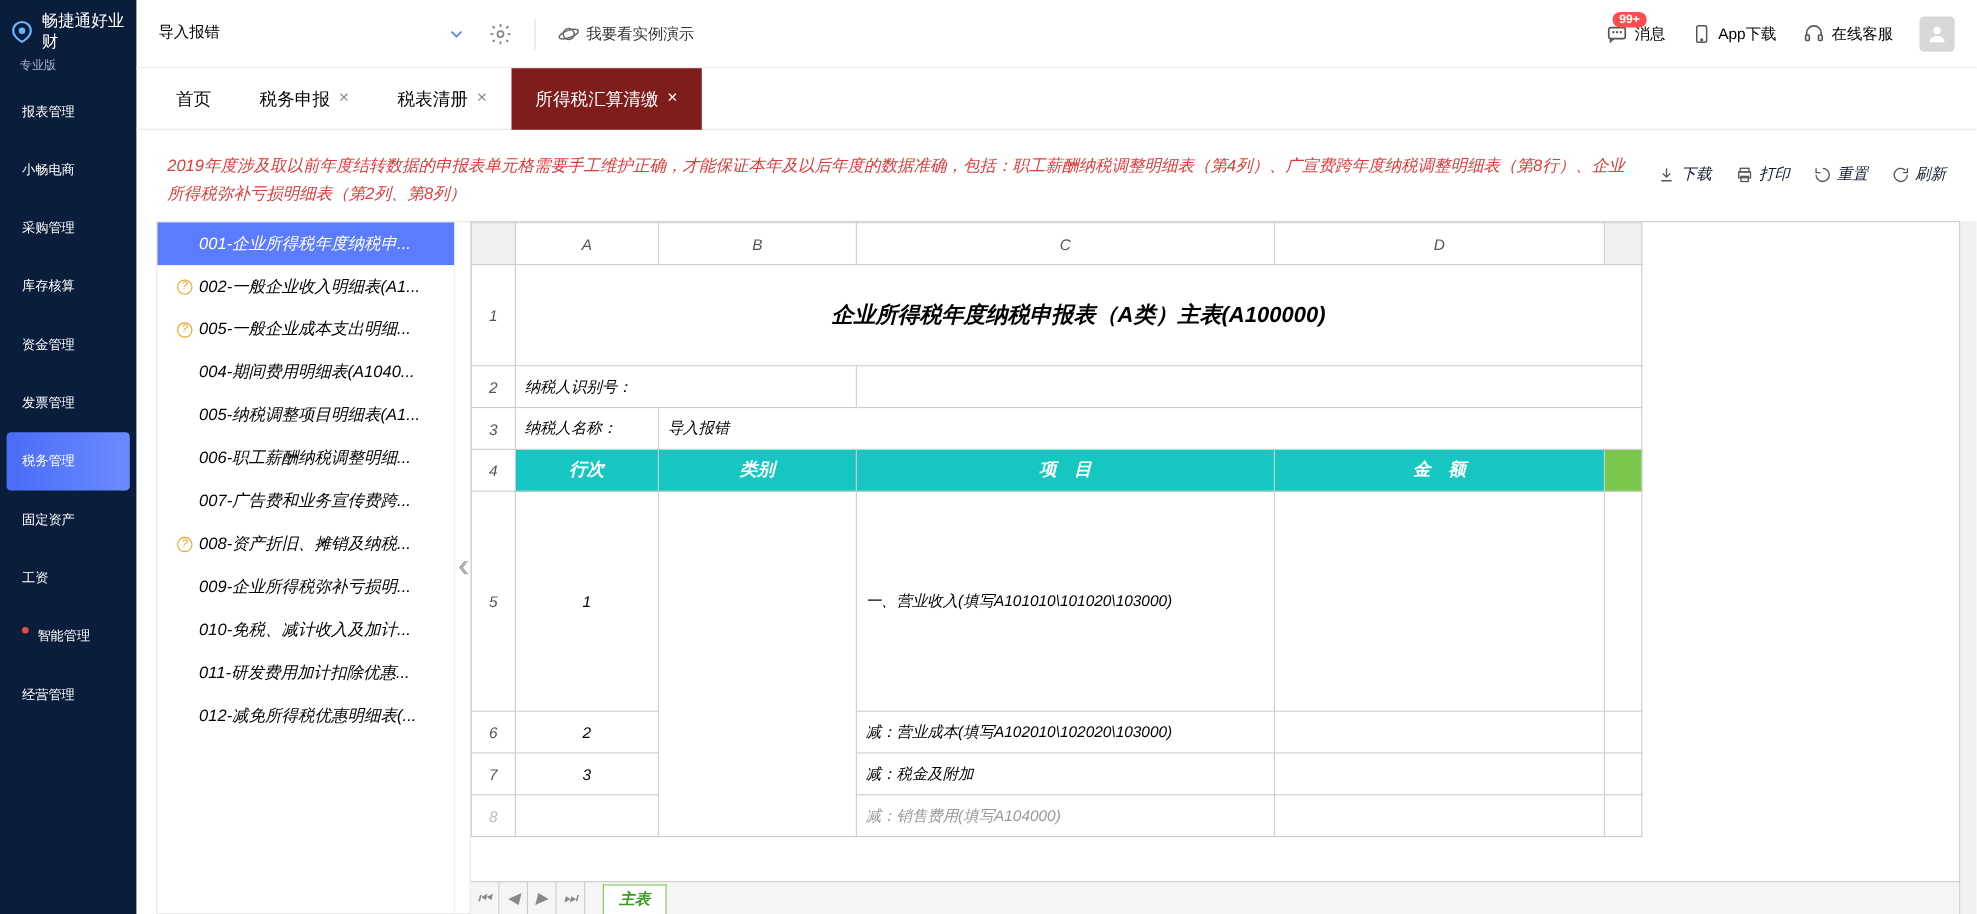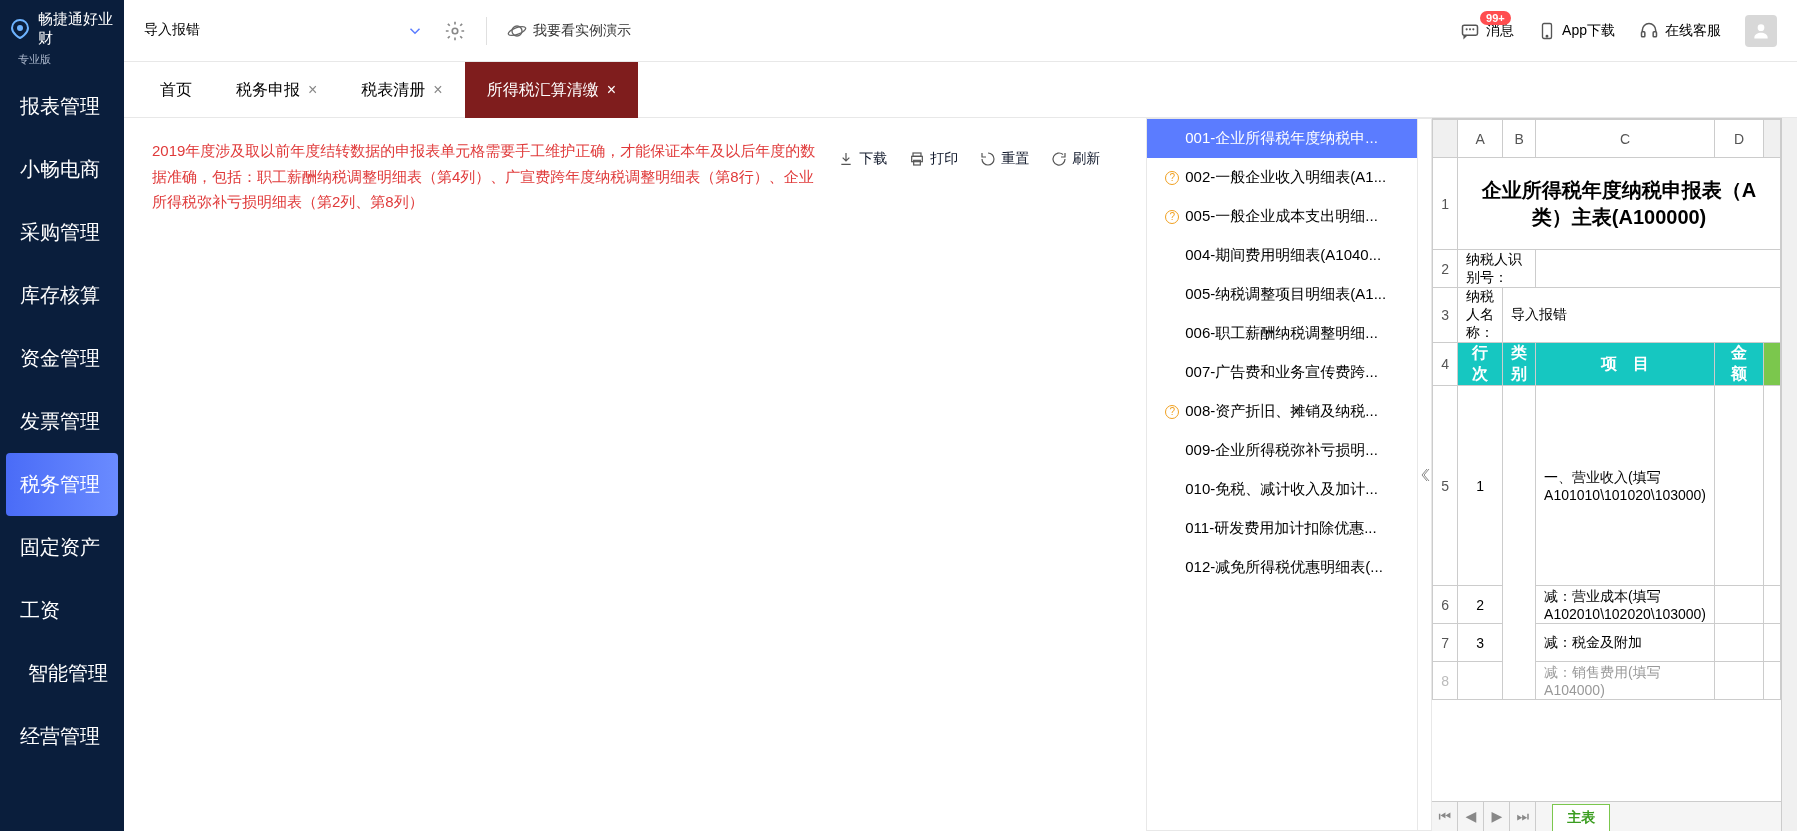--- a/index.html
+++ b/index.html
@@ -7,49 +7,49 @@
 
 .app { display: flex; height: 831px; width: 1797px; }
 
 
 .sidebar { width: 124px; background: #0a1e3c; color: #fff; display: flex; flex-direction: column; }
 .logo-area { padding: 10px 8px 4px; display: flex; align-items: center; gap: 6px; }
 .logo-icon { width: 24px; height: 24px; display: flex; align-items: center; justify-content: center; }
 .logo-text { font-size: 15px; font-weight: 500; }
 .edition { font-size: 11px; color: #a8b4c8; padding: 0 0 8px 18px; }
 .nav { flex: 1; overflow-y: auto; }
-.nav-item { padding: 18px 20px; font-size: 20px; cursor: pointer; display: flex; align-items: flex-start; white-space: nowrap; overflow: hidden; text-overflow: ellipsis; }
+.nav-item { padding: 18px 20px; font-size: 12px; cursor: pointer; display: flex; align-items: flex-start; white-space: nowrap; overflow: hidden; text-overflow: ellipsis; }
 .nav-item.truncated { color: #fff; }
 .nav-item.active { background: linear-gradient(90deg, #4a6cf7, #6a8bff); border-radius: 4px; margin: 0 6px; padding: 18px 14px; }
 .nav-item .dot { width: 6px; height: 6px; background: #e74c3c; border-radius: 50%; margin-right: 8px; }
 
 
 .main { flex: 1; display: flex; flex-direction: column; min-width: 0; }
 
 
 .topbar { height: 62px; border-bottom: 1px solid #e8e8e8; display: flex; align-items: center; padding: 0 20px; gap: 20px; }
 .dropdown-label { min-width: 280px; display: flex; align-items: center; justify-content: space-between; }
 .chev-down { color: #5b7cff; }
 .topbar .gear { color: #888; font-size: 20px; }
 .topbar .divider { width: 1px; height: 28px; background: #e0e0e0; }
 .topbar .demo { display: flex; align-items: center; gap: 6px; color: #333; }
 .topbar-right { margin-left: auto; display: flex; align-items: center; gap: 24px; }
 .tb-item { display: flex; align-items: center; gap: 6px; cursor: pointer; position: relative; }
-.badge { position: absolute; top: -10px; left: 20px; background: #ff4d4f; color: #fff; border-radius: 10px; padding: 1px 6px; font-size: 11px; font-weight: bold; }
+.badge { position: absolute; top: -10px; left: 6px; background: #ff4d4f; color: #fff; border-radius: 10px; padding: 1px 6px; font-size: 11px; font-weight: bold; }
 .avatar { width: 32px; height: 32px; background: #d8d8d8; border-radius: 4px; display:flex; align-items:center; justify-content:center; color:#fff; }
 
 
 .tabs { display: flex; border-bottom: 1px solid #e8e8e8; height: 56px; padding: 0 14px; }
 .tab { padding: 0 22px; height: 56px; display: flex; align-items: center; gap: 6px; cursor: pointer; font-size: 16px; }
 .tab .close { color: #888; margin-left: 2px; }
 .tab.active { background: #7f1d1d; color: #fff; }
 .tab.active .close { color: #fff; }
 
 
-.content { flex: 1; display: flex; min-height: 0; }
+.content { flex: 1; display: flex; flex-direction: column; min-height: 0; font-style: italic; }
 .notice-row { display: flex; align-items: flex-start; padding: 20px 28px 12px; gap: 20px; }
 .notice { color: #e03a3a; line-height: 1.7; flex: 1; font-size: 15px; }
 .actions { display: flex; align-items: center; gap: 22px; padding-top: 12px; }
 .action-btn { display: flex; align-items: center; gap: 5px; cursor: pointer; color: #0f172a; white-space: nowrap; }
 .action-btn svg { width: 16px; height: 16px; }
 
 
 .body-row { flex: 1; display: flex; min-height: 0; padding: 0 0 0 18px; position: relative; }
 .form-list { width: 272px; border: 1px solid #e8e8e8; overflow-y: auto; margin-right: 0; }
 .form-item { padding: 10px 12px 10px 18px; font-size: 15px; cursor: pointer; white-space: nowrap; overflow: hidden; text-overflow: ellipsis; display: flex; align-items: center; gap: 6px; }

